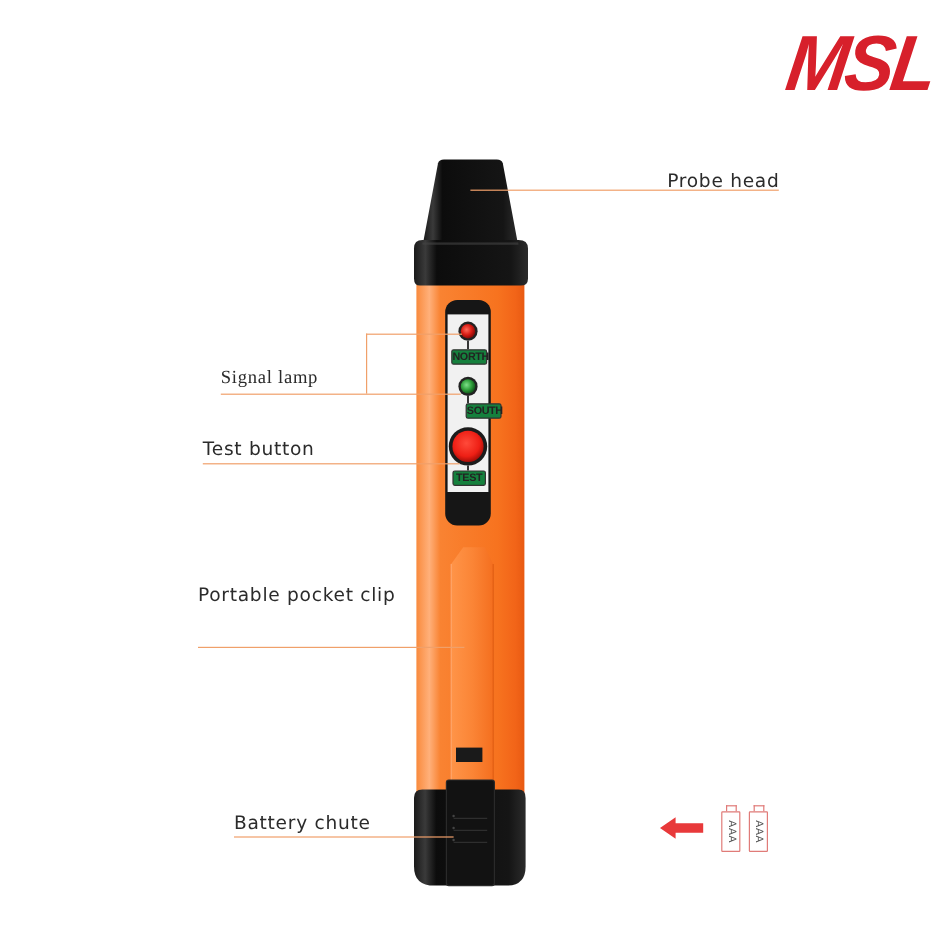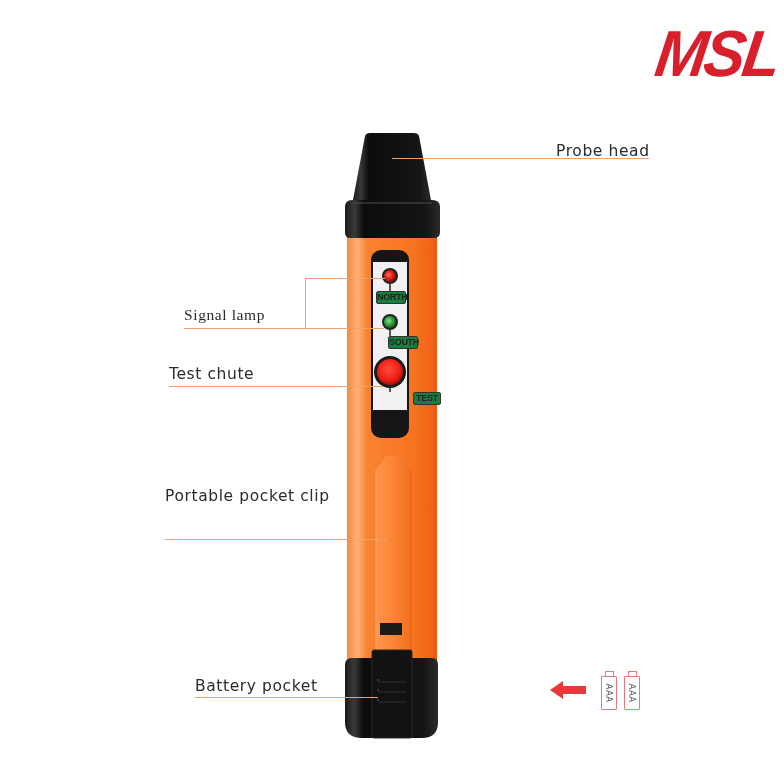--- a/index.html
+++ b/index.html
@@ -117,37 +117,37 @@
   <line x1="378" y1="682" x2="406" y2="682" stroke="#2e2e2e" stroke-width="1"></line>
   <line x1="378" y1="692" x2="406" y2="692" stroke="#2e2e2e" stroke-width="1"></line>
   <line x1="378" y1="702" x2="406" y2="702" stroke="#2e2e2e" stroke-width="1"></line>
   <circle cx="378" cy="680" r="1" fill="#444"></circle>
   <circle cx="378" cy="690" r="1" fill="#444"></circle>
   <circle cx="378" cy="700" r="1" fill="#444"></circle>
 </svg>
 
 <div class="panel-label" style="left:376px;top:291px;width:28px;">NORTH</div>
 <div class="panel-label" style="left:364px;top:336px;width:28px;margin-left:24px;">SOUTH</div>
-<div class="panel-label" style="left:377px;top:392px;width:26px;margin-left:36px;">TEST</div>
+<div class="panel-label" style="left:377px;top:392px;width:26px;">TEST</div>
 
 <div class="line" style="left:392px;top:158px;width:257px;height:1px;"></div>
 
 <div class="line" style="left:305px;top:278px;width:80px;height:1px;"></div>
 <div class="line" style="left:305px;top:278px;width:1px;height:50px;"></div>
 <div class="line" style="left:184px;top:328px;width:200px;height:1px;"></div>
 
 <div class="line" style="left:169px;top:386px;width:214px;height:1px;"></div>
 <div class="line" style="left:165px;top:539px;width:222px;height:1px;"></div>
 <div class="line" style="left:195px;top:697px;width:183px;height:1px;"></div>
 
 <div class="label" style="left:556px;top:142px;">Probe head</div>
 <div class="label" style="left:184px;top:306px;font-family:Liberation Serif, serif;">Signal lamp</div>
-<div class="label" style="left:169px;top:365px;">Test chute</div>
+<div class="label" style="left:169px;top:365px;">Test button</div>
 <div class="label" style="left:165px;top:487px;">Portable pocket clip</div>
-<div class="label" style="left:195px;top:677px;">Battery pocket</div>
+<div class="label" style="left:195px;top:677px;">Battery chute</div>
 
 <svg class="battery-arrow" viewBox="0 0 40 20" xmlns="http://www.w3.org/2000/svg">
   <polygon points="0,10 13,1 13,6 36,6 36,14 13,14 13,19" fill="#e8393a"></polygon>
 </svg>
 <div class="battery" style="left:601px;">
   <div class="cap"></div>
   <span class="txt">AAA</span>
 </div>
 <div class="battery" style="left:624px;">
   <div class="cap"></div>

